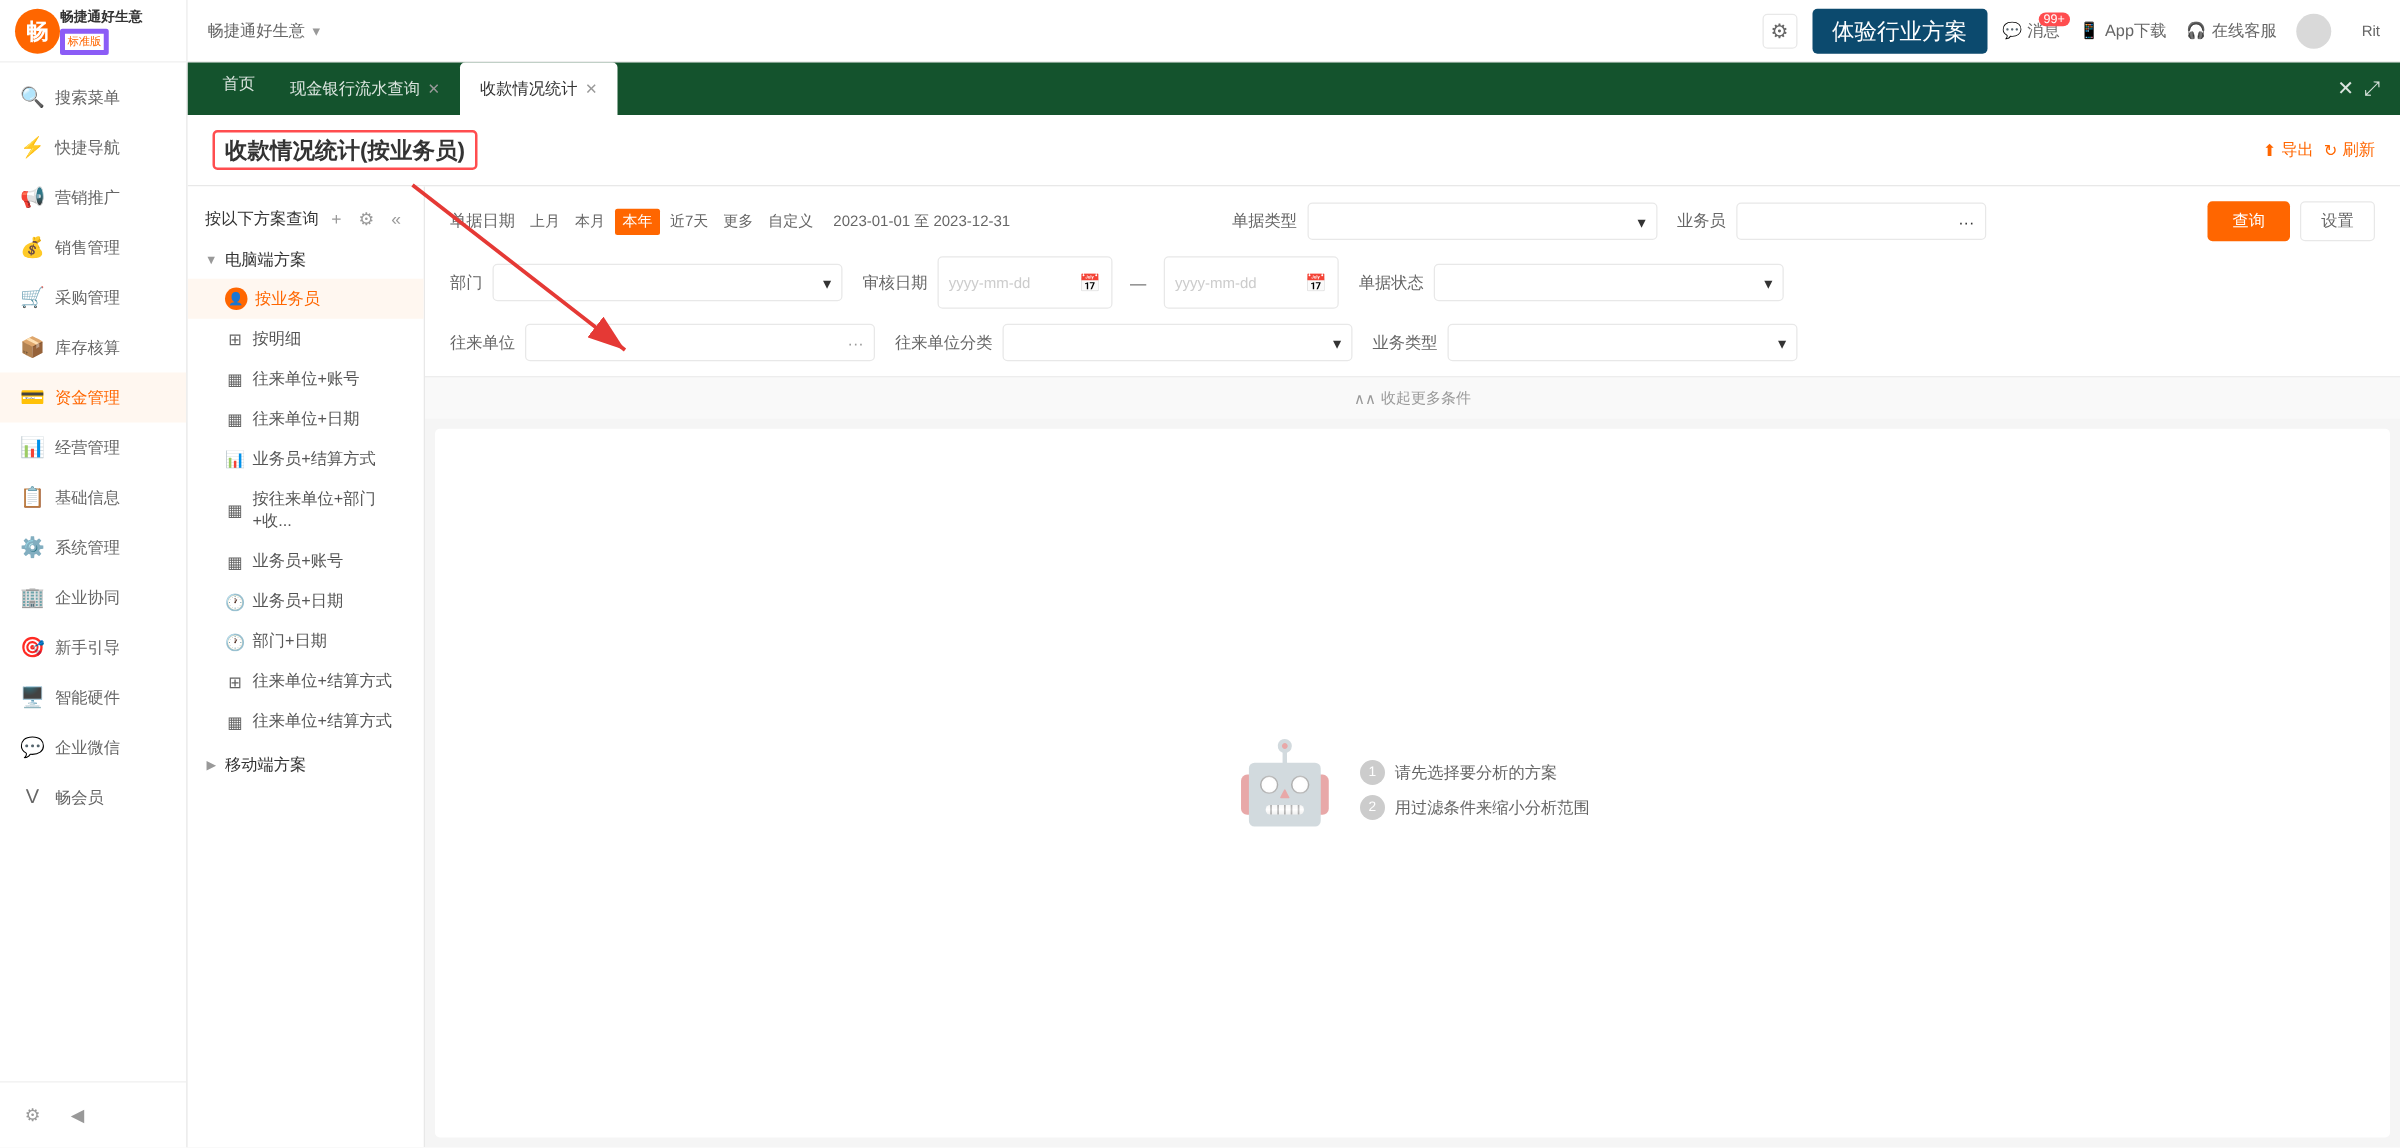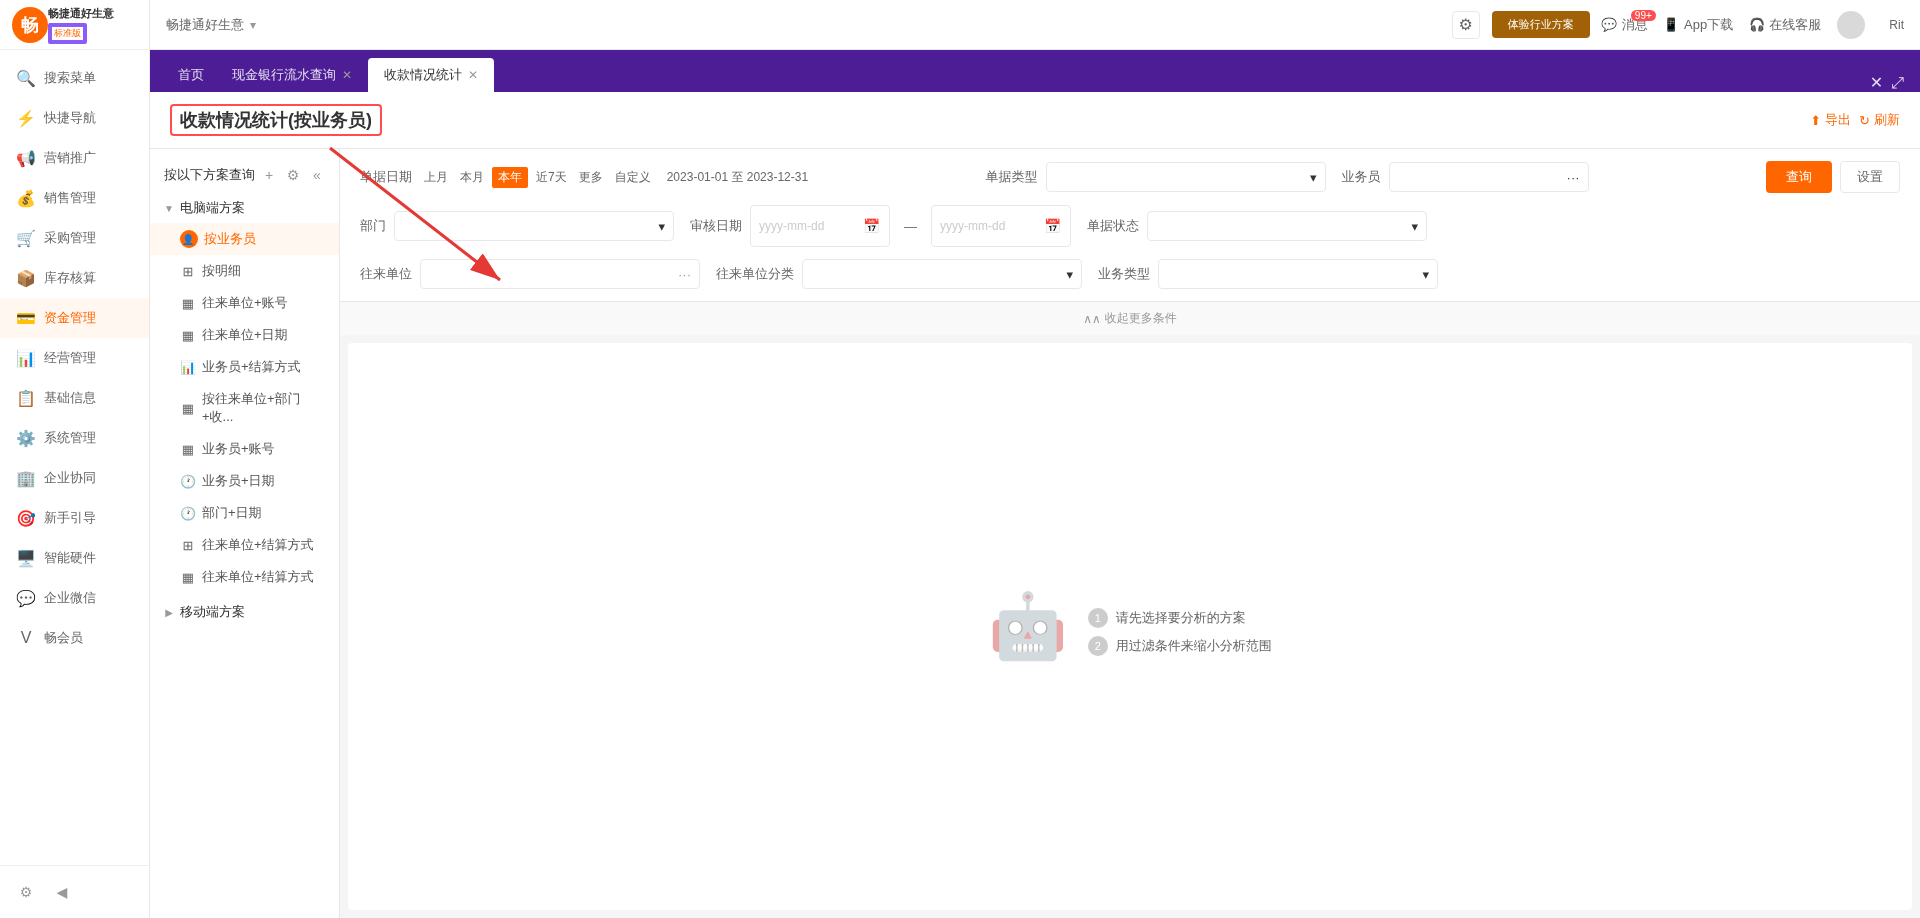--- a/index.html
+++ b/index.html
@@ -19,29 +19,29 @@
 
     
     .main { flex: 1; display: flex; flex-direction: column; height: 918px; overflow: hidden; }
 
     
     .top-header { height: 50px; background: #fff; border-bottom: 1px solid #e8e8e8; display: flex; align-items: center; padding: 0 16px; gap: 12px; flex-shrink: 0; }
     .header-breadcrumb { display: flex; align-items: center; gap: 6px; flex: 1; }
     .breadcrumb-text { font-size: 13px; color: #666; }
     .dropdown-arrow { font-size: 12px; color: #999; cursor: pointer; }
     .header-gear { width: 28px; height: 28px; display: flex; align-items: center; justify-content: center; cursor: pointer; color: #666; font-size: 16px; border: 1px solid #e8e8e8; border-radius: 4px; }
-    .trial-btn { background: #a16207; color: white; border: none; border-radius: 4px; padding: 6px 16px; font-size: 11px; cursor: pointer; white-space: nowrap; }
+    .trial-btn { background: #0c4a6e; color: white; border: none; border-radius: 4px; padding: 6px 16px; font-size: 18px; cursor: pointer; white-space: nowrap; }
     .header-right { display: flex; align-items: center; gap: 16px; margin-left: auto; }
     .header-msg { display: flex; align-items: center; gap: 4px; cursor: pointer; color: #666; font-size: 13px; position: relative; }
     .badge { background: #ff4d4f; color: white; font-size: 10px; border-radius: 10px; padding: 0 4px; position: absolute; top: -6px; right: -8px; }
     .header-app { display: flex; align-items: center; gap: 4px; cursor: pointer; color: #666; font-size: 13px; }
     .header-service { display: flex; align-items: center; gap: 4px; cursor: pointer; color: #666; font-size: 13px; }
 
     
-    .tab-bar { height: 42px; background: #4c1d95; display: flex; align-items: flex-end; padding: 0 16px; gap: 0; flex-shrink: 0; }
+    .tab-bar { height: 42px; background: #14532d; display: flex; padding: 0 16px; gap: 0; flex-shrink: 0; }
     .tab { display: flex; align-items: center; padding: 8px 16px; cursor: pointer; font-size: 13px; color: rgba(255,255,255,0.85); background: transparent; border-radius: 4px 4px 0 0; gap: 6px; }
     .tab.active { background: #fff; color: #333; font-weight: 500; }
     .tab-close { font-size: 12px; color: #999; cursor: pointer; }
     .tab-home { color: rgba(255,255,255,0.85); font-size: 13px; padding: 8px 12px; cursor: pointer; }
     .tab-bar-right { margin-left: auto; display: flex; align-items: center; gap: 8px; }
     .tab-bar-btn { color: rgba(255,255,255,0.85); cursor: pointer; font-size: 16px; }
 
     
     .page-content { flex: 1; display: flex; flex-direction: column; overflow: hidden; background: #f5f5f5; }
 

